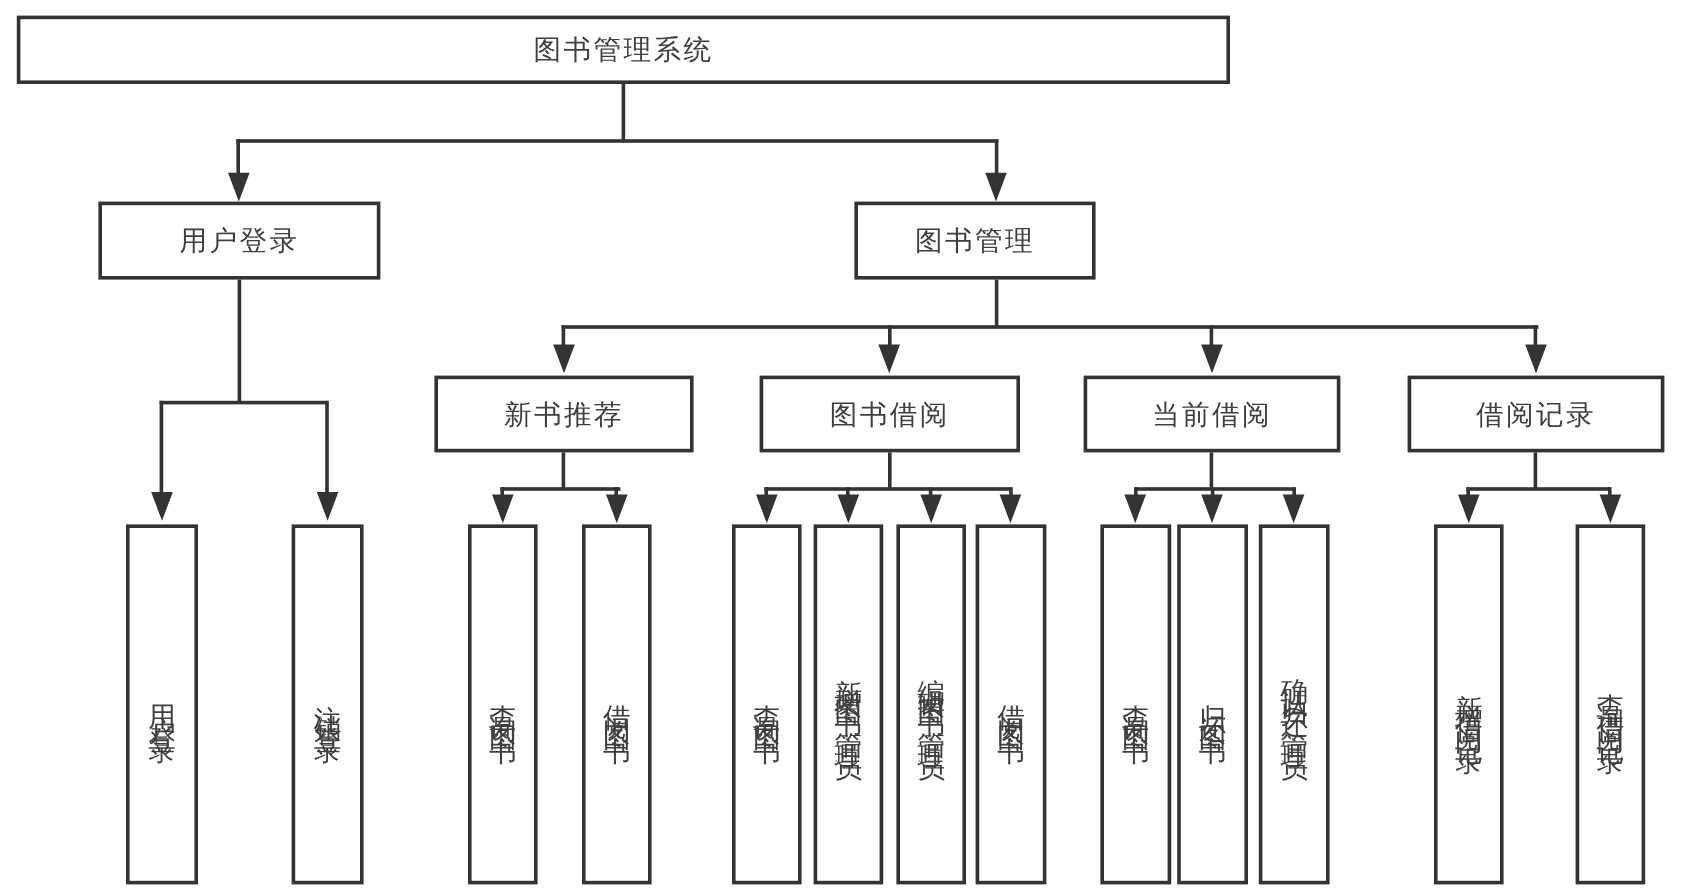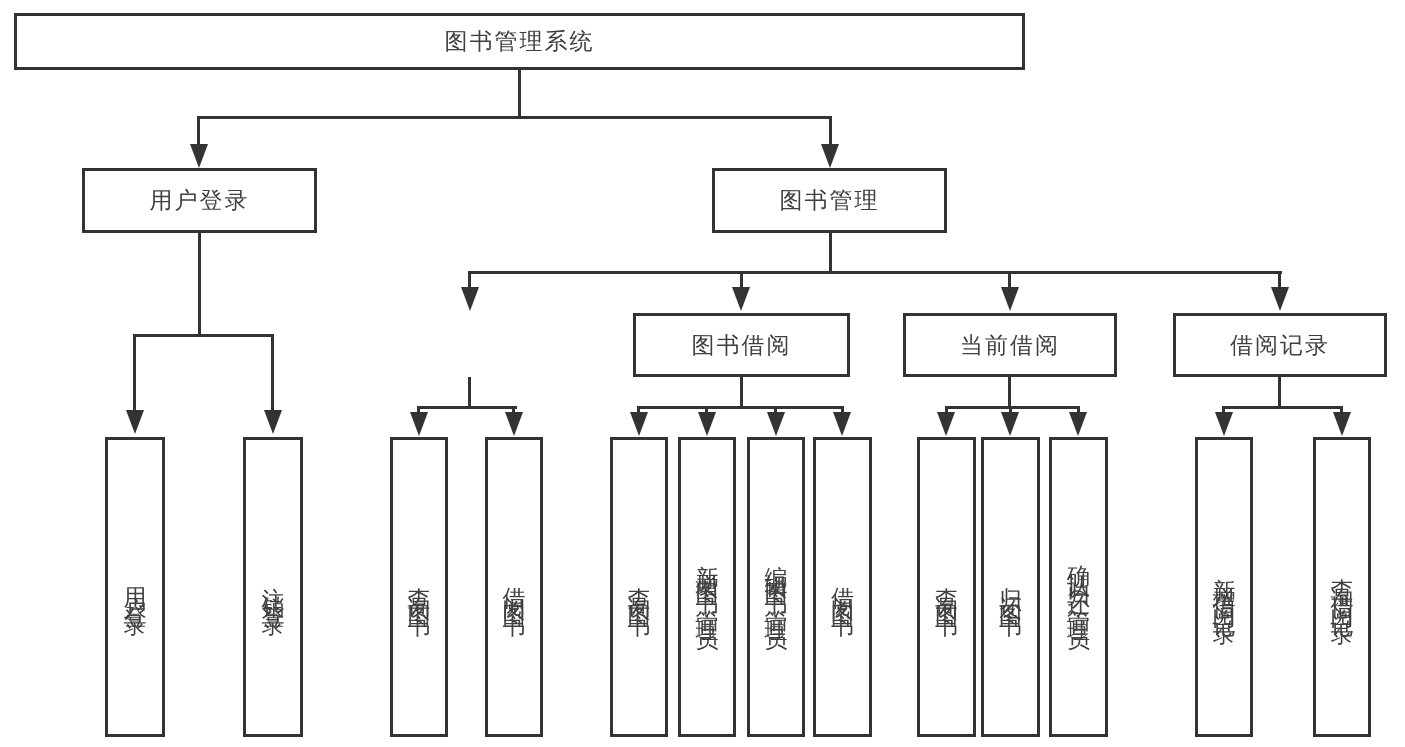--- a/index.html
+++ b/index.html
@@ -68,40 +68,41 @@
   <div class="b" style="left:14px;top:13px;width:1011px;height:57px;">图书管理系统</div>
 
   <div class="vline" style="left:518px;top:70px;height:48px;"></div>
   <div class="hline" style="left:197px;top:116px;width:635px;"></div>
   <div class="vline" style="left:197px;top:116px;height:30px;"></div>
   <div class="arr" style="left:190px;top:144px;"></div>
   <div class="vline" style="left:829px;top:116px;height:30px;"></div>
   <div class="arr" style="left:821px;top:144px;"></div>
 
   <div class="b" style="left:82px;top:168px;width:235px;height:65px;">用户登录</div>
-  <div class="b" style="left:712px;top:168px;width:235px;height:65px;">图书管理</div>
+  <div class="b" style="left:712px;top:168px;width:201px;height:65px;">图书管理</div>
 
   <div class="vline" style="left:198px;top:233px;height:103px;"></div>
   <div class="hline" style="left:133px;top:334px;width:140px;"></div>
   <div class="vline" style="left:133px;top:334px;height:76px;"></div>
   <div class="arr" style="left:126px;top:410px;"></div>
   <div class="vline" style="left:271px;top:334px;height:76px;"></div>
   <div class="arr" style="left:264px;top:410px;"></div>
 
   <div class="vline" style="left:829px;top:233px;height:40px;"></div>
   <div class="hline" style="left:468px;top:271px;width:814px;"></div>
   <div class="vline" style="left:468px;top:271px;height:18px;"></div>
   <div class="arr" style="left:461px;top:287px;"></div>
   <div class="vline" style="left:740px;top:271px;height:18px;"></div>
   <div class="arr" style="left:732px;top:287px;"></div>
   <div class="vline" style="left:1008px;top:271px;height:18px;"></div>
   <div class="arr" style="left:1001px;top:287px;"></div>
   <div class="vline" style="left:1278px;top:271px;height:18px;"></div>
   <div class="arr" style="left:1271px;top:287px;"></div>
 
+  <div class="b" style="left:362px;top:313px;width:216px;height:64px;">新书推荐</div>
   <div class="b" style="left:633px;top:313px;width:217px;height:64px;">图书借阅</div>
   <div class="b" style="left:903px;top:313px;width:214px;height:64px;">当前借阅</div>
   <div class="b" style="left:1173px;top:313px;width:214px;height:64px;">借阅记录</div>
 
   <div class="vline" style="left:468px;top:377px;height:31px;"></div>
   <div class="hline" style="left:417px;top:406px;width:100px;"></div>
   <div class="vline" style="left:417px;top:406px;height:8px;"></div>
   <div class="arr" style="left:410px;top:412px;"></div>
   <div class="vline" style="left:512px;top:406px;height:8px;"></div>
   <div class="arr" style="left:505px;top:412px;"></div>

